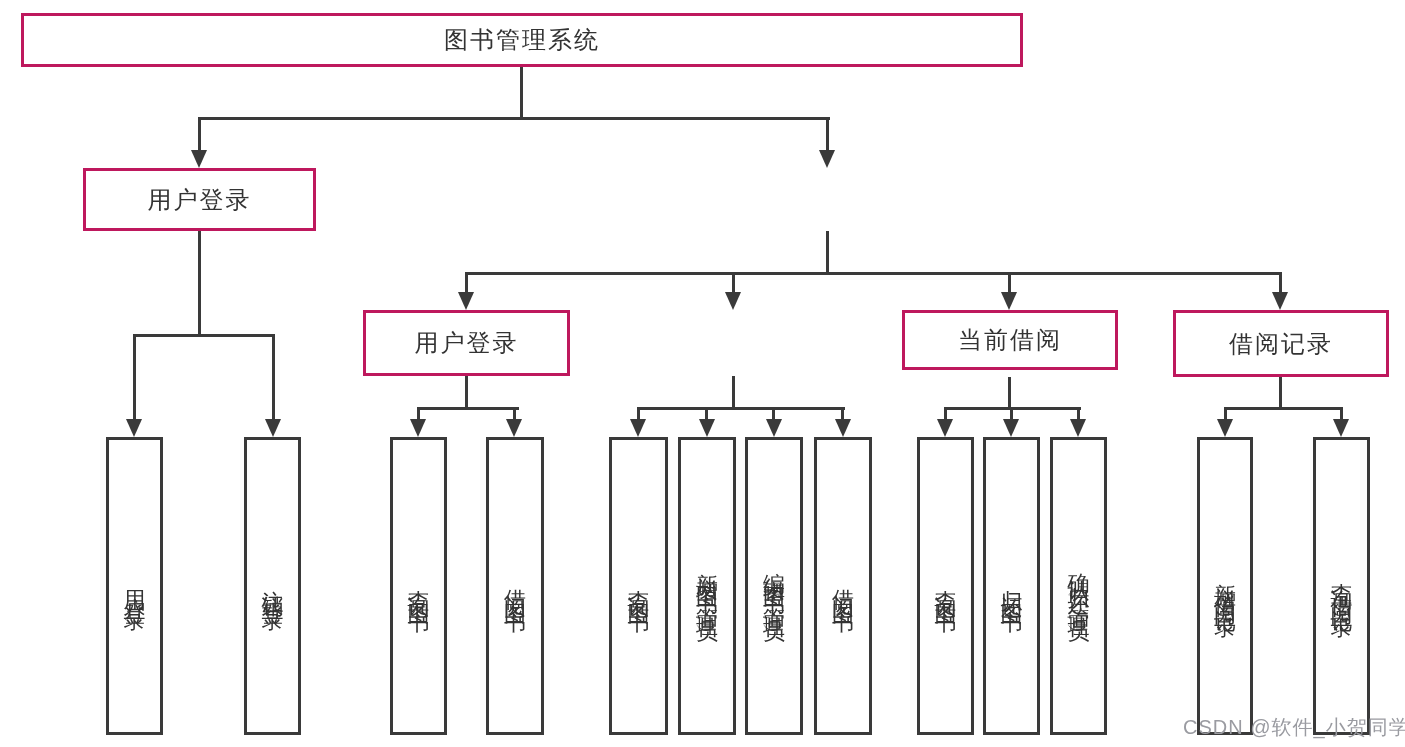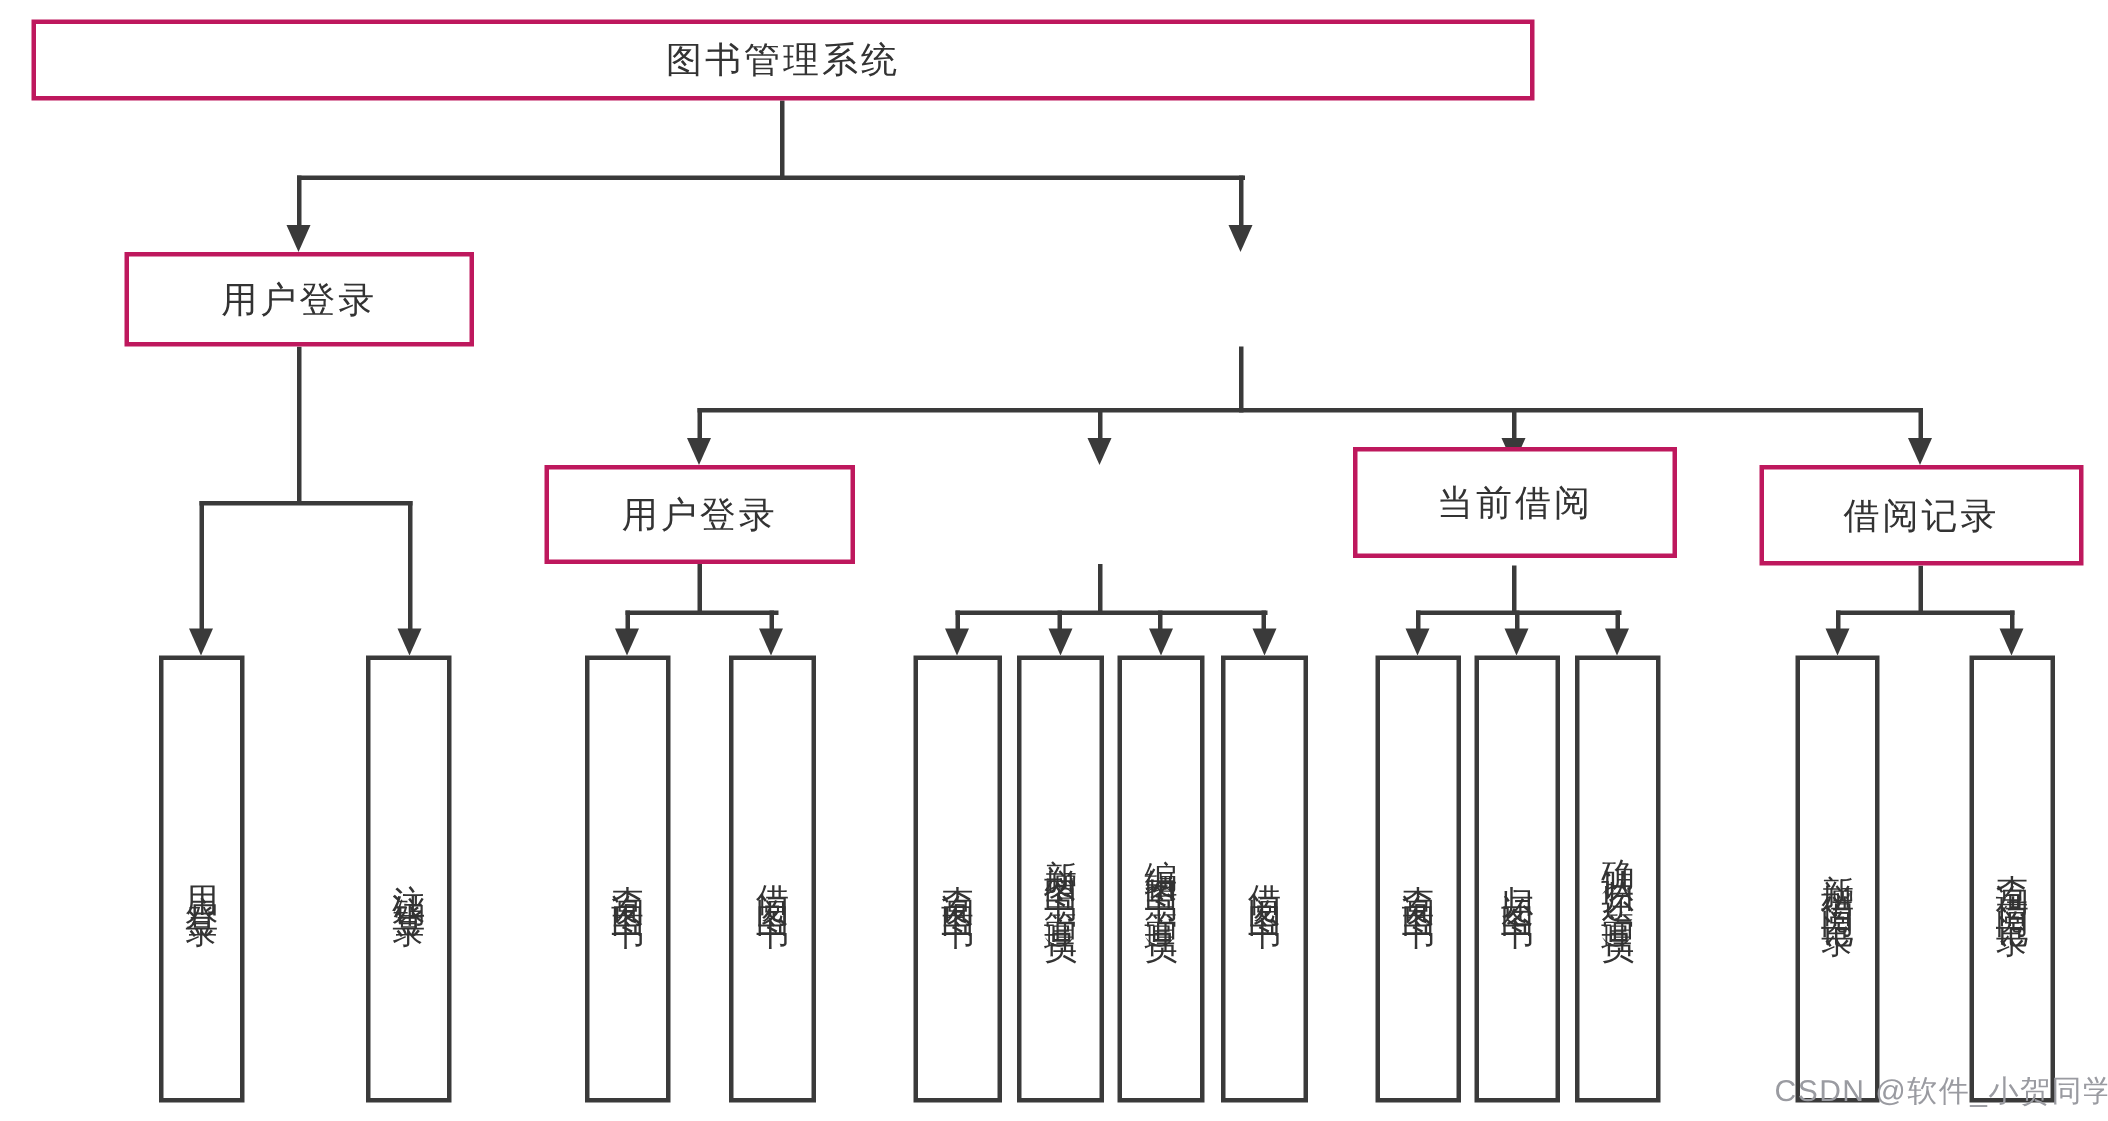--- a/index.html
+++ b/index.html
@@ -93,21 +93,21 @@
   <div class="ln" style="left:1224px;top:407px;width:3px;height:16px"></div>
   <div class="arw" style="left:1217px;top:419px"></div>
   <div class="ln" style="left:1340px;top:407px;width:3px;height:16px"></div>
   <div class="arw" style="left:1333px;top:419px"></div>
 
   <div class="hbox" style="left:21px;top:13px;width:1002px;height:54px">图书管理系统</div>
 
   <div class="hbox" style="left:83px;top:168px;width:233px;height:63px">用户登录</div>
 
   <div class="hbox" style="left:363px;top:310px;width:207px;height:66px">用户登录</div>
-  <div class="hbox" style="left:902px;top:298px;width:216px;height:74px">当前借阅</div>
+  <div class="hbox" style="left:902px;top:310px;width:216px;height:60px">当前借阅</div>
   <div class="hbox" style="left:1173px;top:310px;width:216px;height:67px">借阅记录</div>
 
   <div class="vbox" style="left:106px;width:57px">用户登录</div>
   <div class="vbox" style="left:244px;width:57px">注销登录</div>
 
   <div class="vbox" style="left:390px;width:57px">查询图书</div>
   <div class="vbox" style="left:486px;width:58px">借阅图书</div>
 
   <div class="vbox" style="left:609px;width:59px">查询图书</div>
   <div class="vbox" style="left:678px;width:58px">新增图书（管理员）</div>

